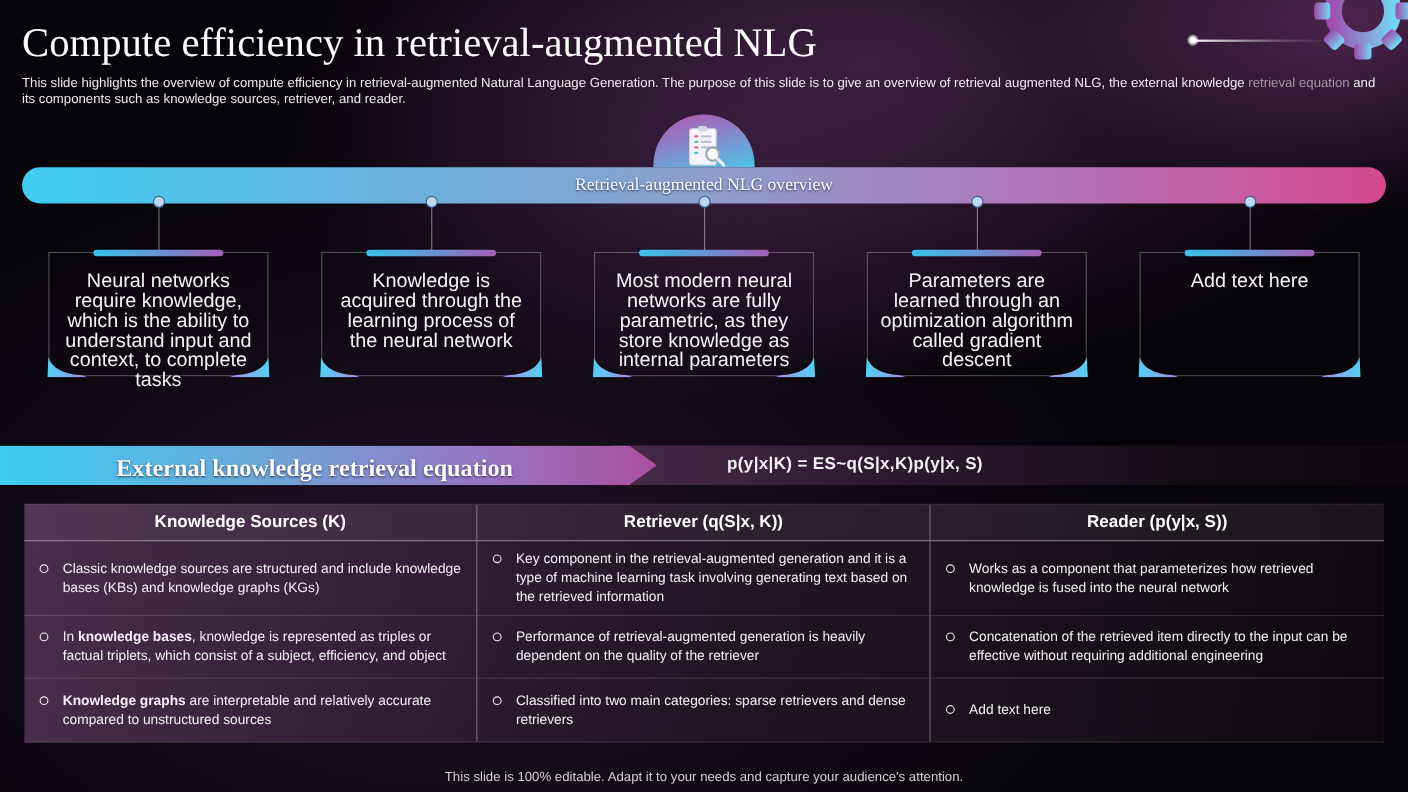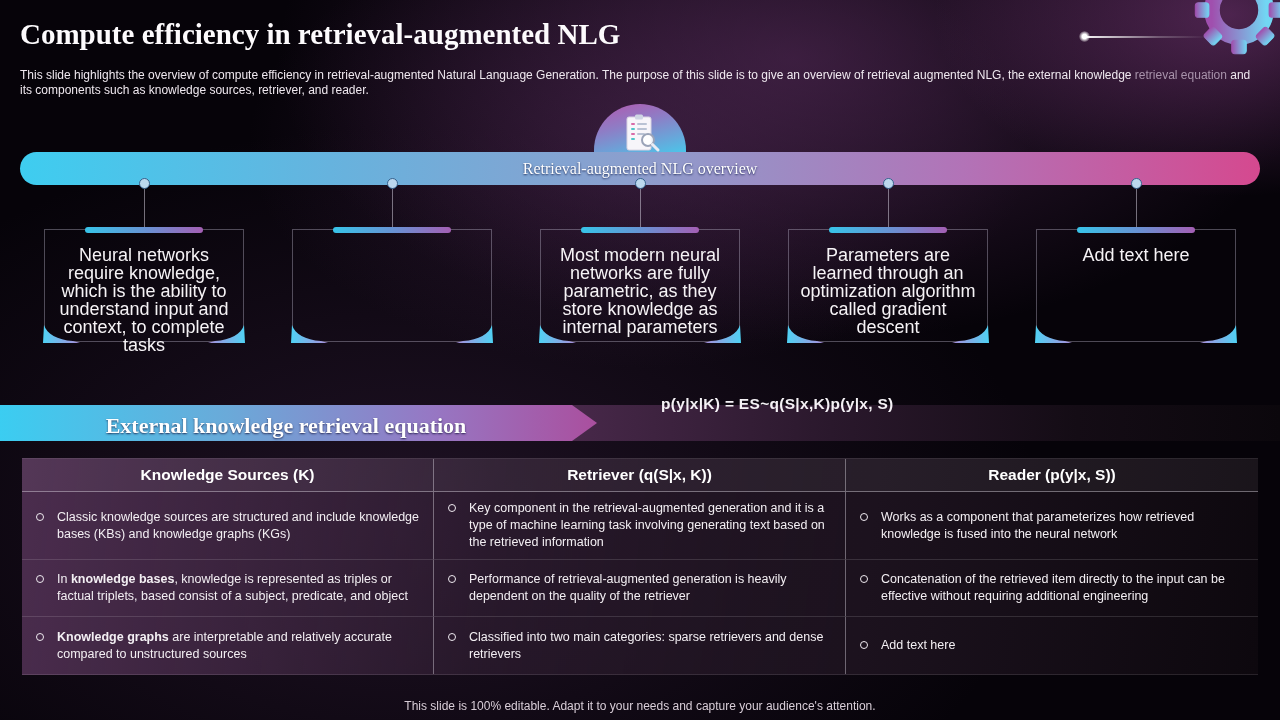--- a/index.html
+++ b/index.html
@@ -9,21 +9,21 @@
     background:
       radial-gradient(ellipse 420px 260px at 96% 2%, rgba(130,60,130,0.55), transparent 70%),
       radial-gradient(ellipse 760px 420px at 62% 8%, rgba(92,46,96,0.55), transparent 68%),
       radial-gradient(ellipse 560px 320px at 50% 20%, rgba(78,40,84,0.45), transparent 70%),
       radial-gradient(ellipse 900px 560px at 32% 72%, rgba(66,38,74,0.42), transparent 70%),
       #060309;
   }
   
   .title{
     position:absolute;left:20px;top:18px;width:900px;
-    font-family:"Liberation Serif",serif;font-weight:bold;font-size:29px;color:#fdfbfd;
+    font-family:"Liberation Serif",serif;font-weight:normal;font-size:37px;color:#fdfbfd;
   }
   .subtitle{position:absolute;left:20px;top:68px;width:1244px;font-size:12px;line-height:15px;color:#efe8ef;}
   .subtitle .dim{color:#a893ab;}
   
   .comet-line{position:absolute;left:1086px;top:36px;width:122px;height:2px;
     background:linear-gradient(90deg,rgba(255,255,255,0.95),rgba(255,255,255,0.25) 60%,transparent);}
   .comet-dot{position:absolute;left:1079px;top:31px;width:11px;height:11px;border-radius:50%;
     background:radial-gradient(circle,#fff 0 30%,rgba(255,255,255,0.35) 60%,transparent 75%);}
   .gear{position:absolute;left:1187px;top:-42px;width:104px;height:104px;}
   
@@ -67,21 +67,21 @@
     position:absolute;left:0;top:405px;width:597px;height:36px;
     clip-path:polygon(0 0,572px 0,597px 50%,572px 100%,0 100%);
     background:linear-gradient(90deg,#3bcdf1 0%,#6aaad9 38%,#9678c4 72%,#aa4f9e 100%);
   }
   .eq-label{
     position:absolute;left:0;top:413px;width:572px;text-align:center;
     font-family:"Liberation Serif",serif;font-weight:bold;font-size:22px;color:#fff;
     text-shadow:0 1px 2px rgba(20,20,60,0.8);
   }
   .eq-formula{
-    position:absolute;left:661px;top:395px;font-weight:bold;font-size:15.5px;color:#f4f1f5;letter-spacing:0.3px;
+    position:absolute;left:661px;top:413px;font-weight:bold;font-size:15.5px;color:#f4f1f5;letter-spacing:0.3px;
   }
   
   .ktable{
     position:absolute;left:22px;top:458px;width:1236px;
     background:linear-gradient(97deg,#4b2d4e 0%,#33203597 38%,#1c121e 68%,#0d080e 100%);
     border-top:1px solid rgba(255,255,255,0.12);
     border-bottom:1px solid rgba(255,255,255,0.10);
   }
   .thead,.tbody{display:grid;grid-template-columns:1fr 1fr 1fr;}
   .thead{background:rgba(255,255,255,0.05);border-bottom:1px solid rgba(235,230,240,0.40);}
@@ -178,20 +178,21 @@
               </defs>
               <path d="M1 0 C4 9 14 15 30 16 L37 18 L0 18 Z" fill="url(#cg)"></path>
             </svg></div>
         </div>
       </div>
       <div class="card-col" style="left: 292px;">
         <div class="dot"></div>
         <div class="drop-line"></div>
         <div class="card-box">
           <div class="card-bar"></div>
+          <div class="card-text">Knowledge is acquired through the learning process of the neural network</div>
           <div class="corner bl"><svg viewBox="0 0 37 18">
               <defs>
                 <linearGradient id="cg" x1="0" y1="0" x2="1" y2="0">
                   <stop offset="0" stop-color="#4fd2f4"></stop>
                   <stop offset="1" stop-color="#ab8ddc"></stop>
                 </linearGradient>
               </defs>
               <path d="M1 0 C4 9 14 15 30 16 L37 18 L0 18 Z" fill="url(#cg)"></path>
             </svg></div>
           <div class="corner br"><svg viewBox="0 0 37 18">
@@ -311,21 +312,21 @@
         </div>
         <div class="cell last-col">
           <div class="inner">
             <span class="bullet"></span>
             <span class="txt"><span>Works as a component that parameterizes how retrieved knowledge is fused into the neural network</span></span>
           </div>
         </div>
         <div class="cell">
           <div class="inner">
             <span class="bullet"></span>
-            <span class="txt"><span>In </span><b>knowledge bases</b><span>, knowledge is represented as triples or factual triplets, based consist of a subject, predicate, and object</span></span>
+            <span class="txt"><span>In </span><b>knowledge bases</b><span>, knowledge is represented as triples or factual triplets, which consist of a subject, efficiency, and object</span></span>
           </div>
         </div>
         <div class="cell">
           <div class="inner">
             <span class="bullet"></span>
             <span class="txt"><span>Performance of retrieval-augmented generation is heavily dependent on the quality of the retriever</span></span>
           </div>
         </div>
         <div class="cell last-col">
           <div class="inner">

